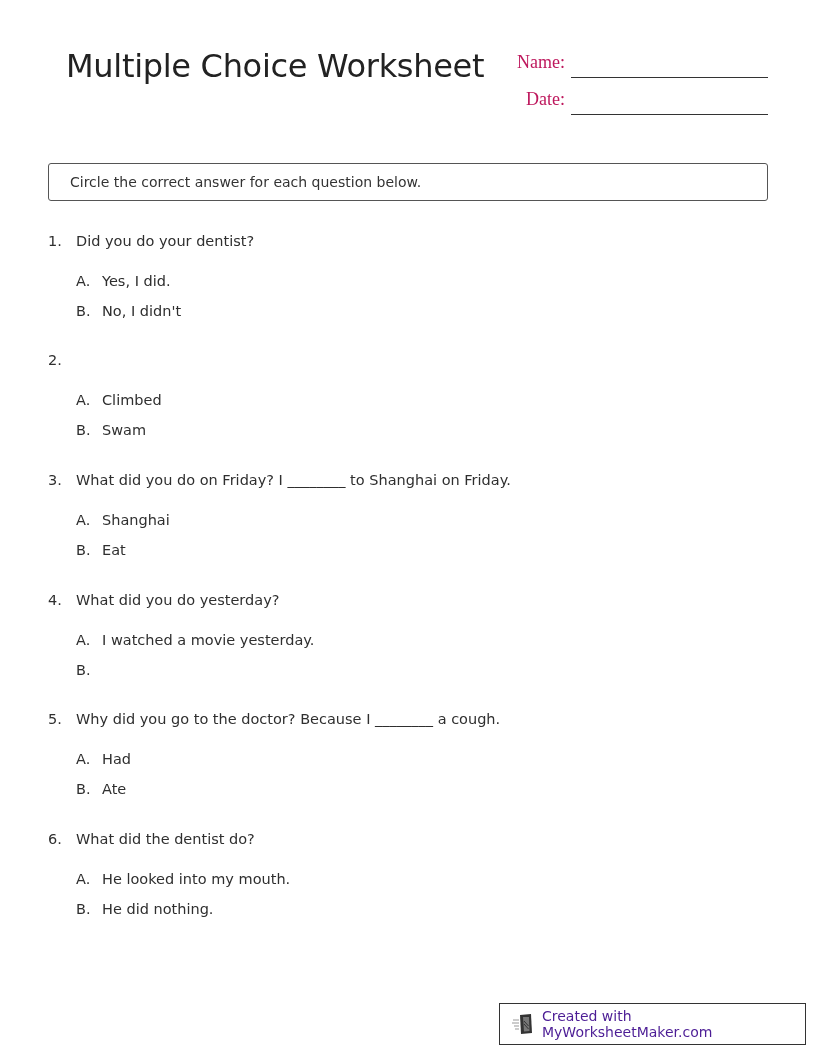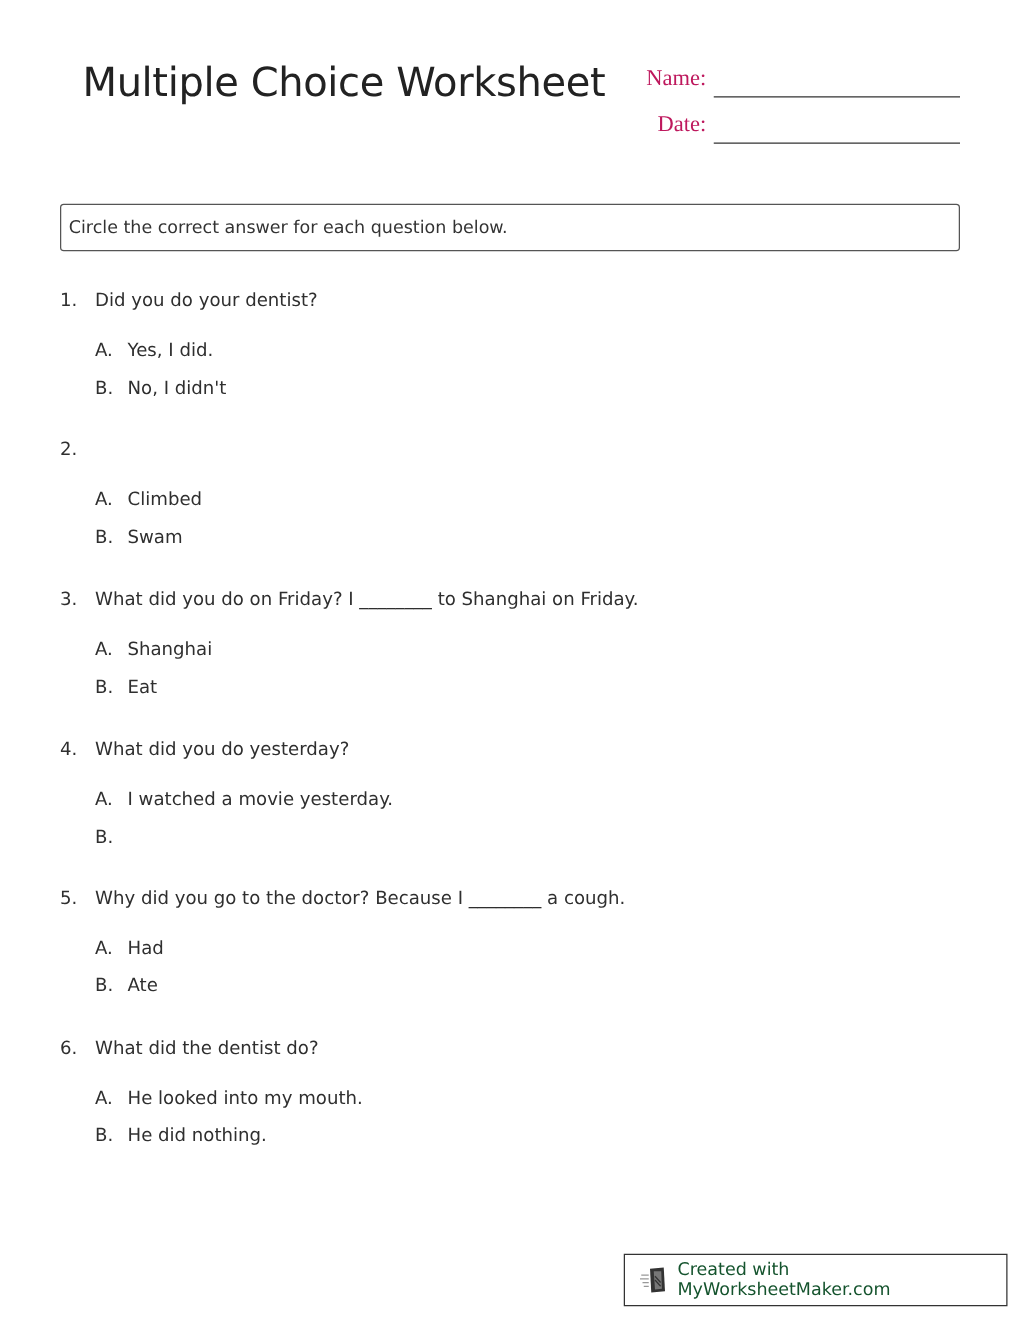--- a/index.html
+++ b/index.html
@@ -54,21 +54,21 @@
     }
     .instructions {
       position: absolute;
       left: 48px;
       top: 163px;
       width: 720px;
       height: 38px;
       box-sizing: border-box;
       border: 1.5px solid #555555;
       border-radius: 3px;
-      padding: 0 6px;
+      padding: 0 21px;
       display: flex;
       align-items: center;
       font-size: 14px;
       color: #333333;
     }
     .question {
       position: absolute;
       left: 48px;
       width: 720px;
     }
@@ -107,21 +107,21 @@
       left: 499px;
       top: 1003px;
       width: 307px;
       height: 42px;
       box-sizing: border-box;
       border: 1.5px solid #333333;
       display: flex;
       align-items: center;
       padding-left: 12px;
       font-size: 14px;
-      color: #14532d;
+      color: #4c1d95;
       background: #ffffff;
     }
     .logo-icon {
       width: 24px;
       height: 22px;
       margin-right: 6px;
       display: inline-block;
     }
   </style>
 </head>

